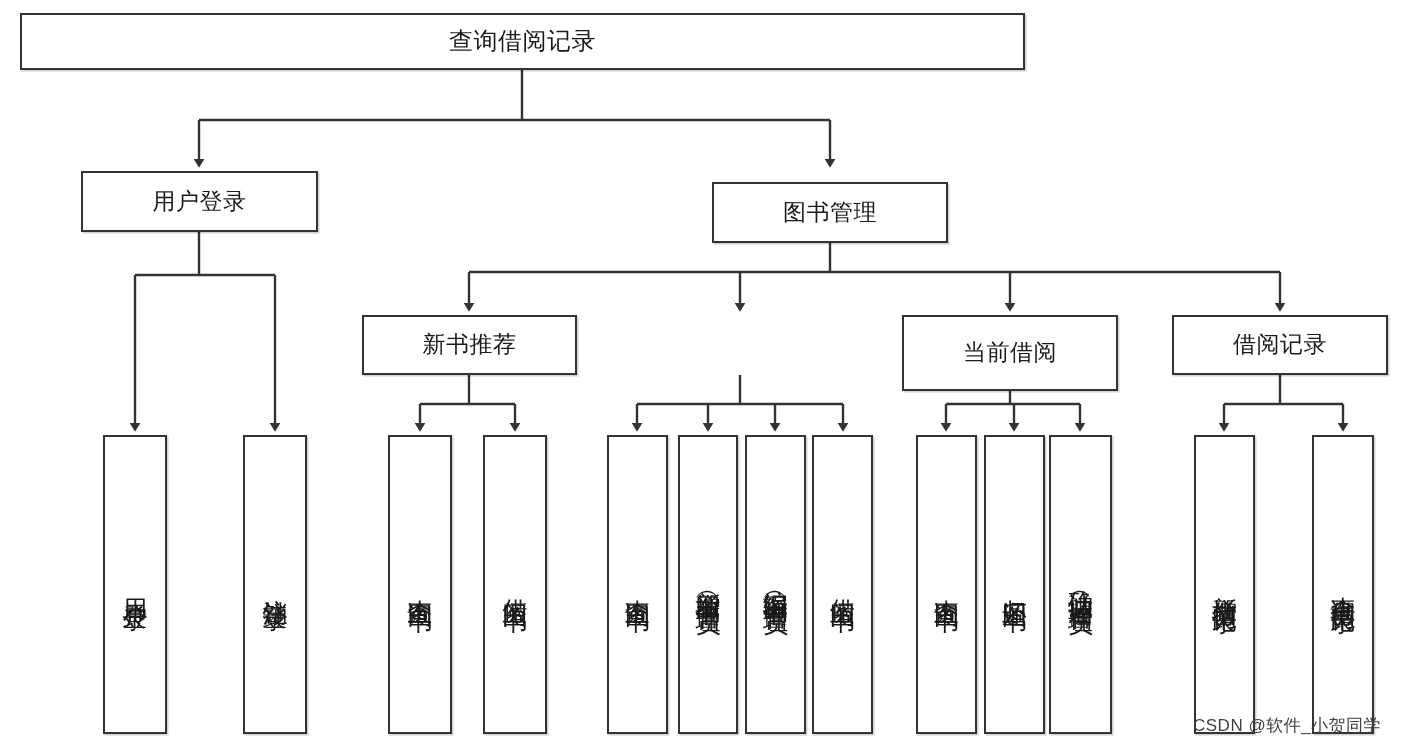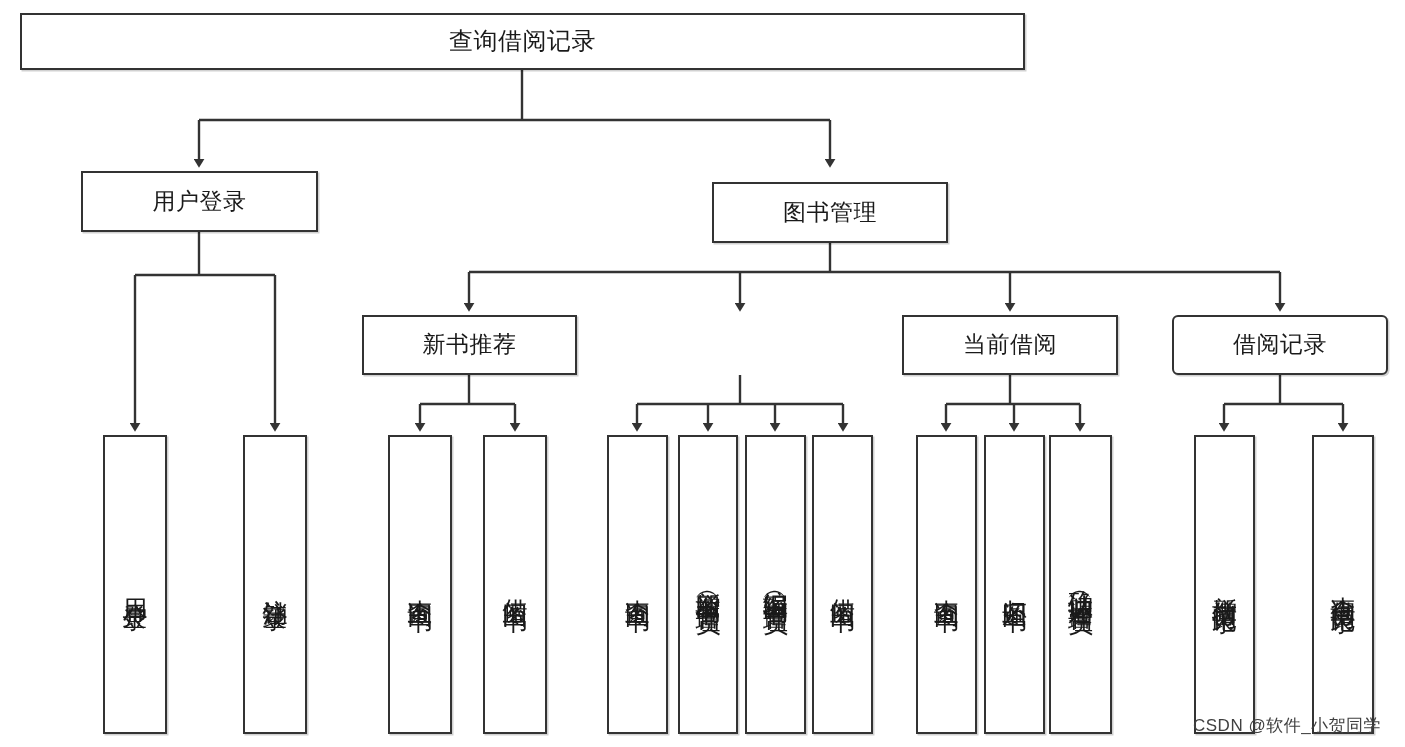--- a/index.html
+++ b/index.html
@@ -140,25 +140,25 @@
 
   <div class="node horiz" style="left:712px; top:162px; width:236px; height:61px;margin-top:20px;">
     <span class="label">图书管理</span>
   </div>
 
   <div class="node horiz" style="left:362px; top:315px; width:215px; height:60px;">
     <span class="label">新书推荐</span>
   </div>
 
 
-  <div class="node horiz" style="left:902px; top:315px; width:216px; height:60px;">
+  <div class="node horiz" style="left:902px; top:315px; width:216px; height:76px;">
     <span class="label">当前借阅</span>
   </div>
 
-  <div class="node horiz" style="left:1172px; top:315px; width:216px; height:60px;border-radius:6px;">
+  <div class="node horiz" style="left:1172px; top:315px; width:216px; height:60px;">
     <span class="label">借阅记录</span>
   </div>
 
   <div class="node vert" style="left:103px; top:435px; width:64px; height:299px;">
     <span class="label">用户登录</span>
   </div>
 
   <div class="node vert" style="left:243px; top:435px; width:64px; height:299px;">
     <span class="label">注销登录</span>
   </div>

